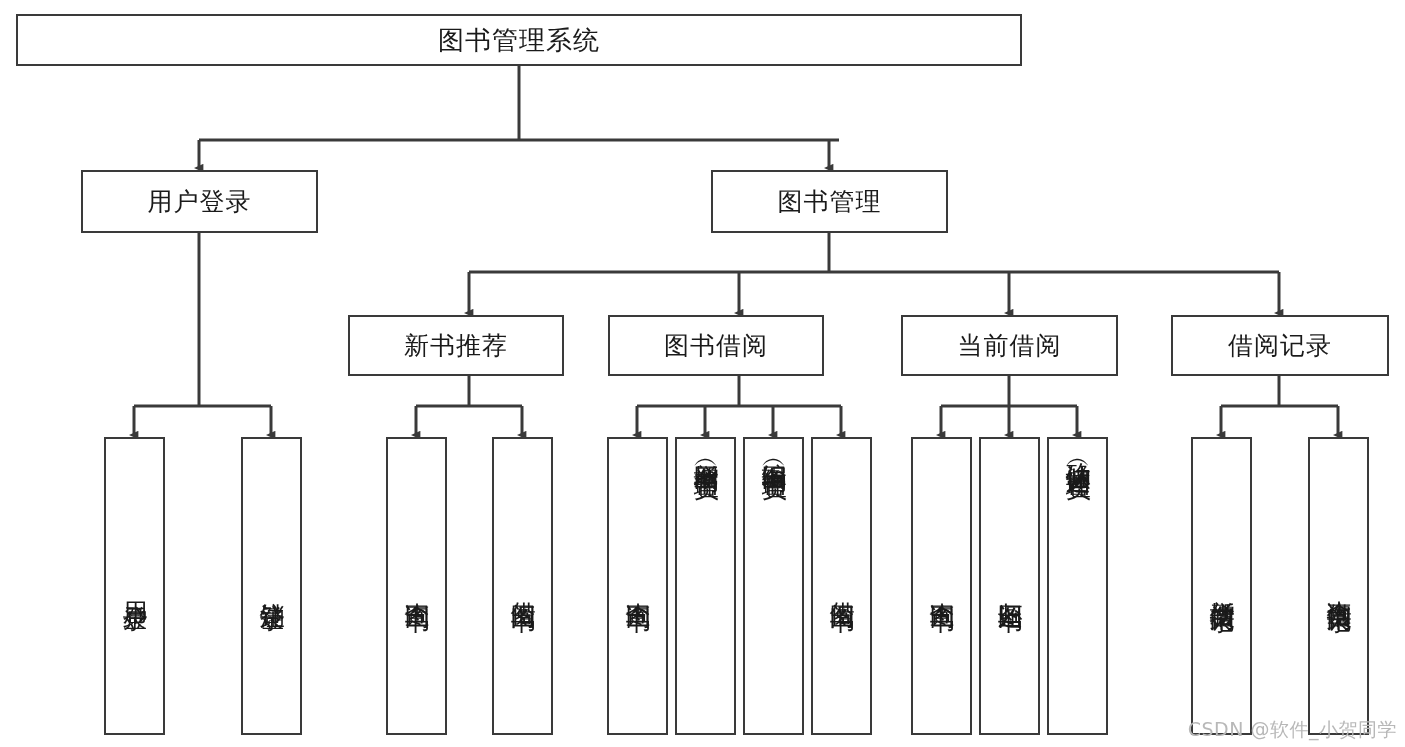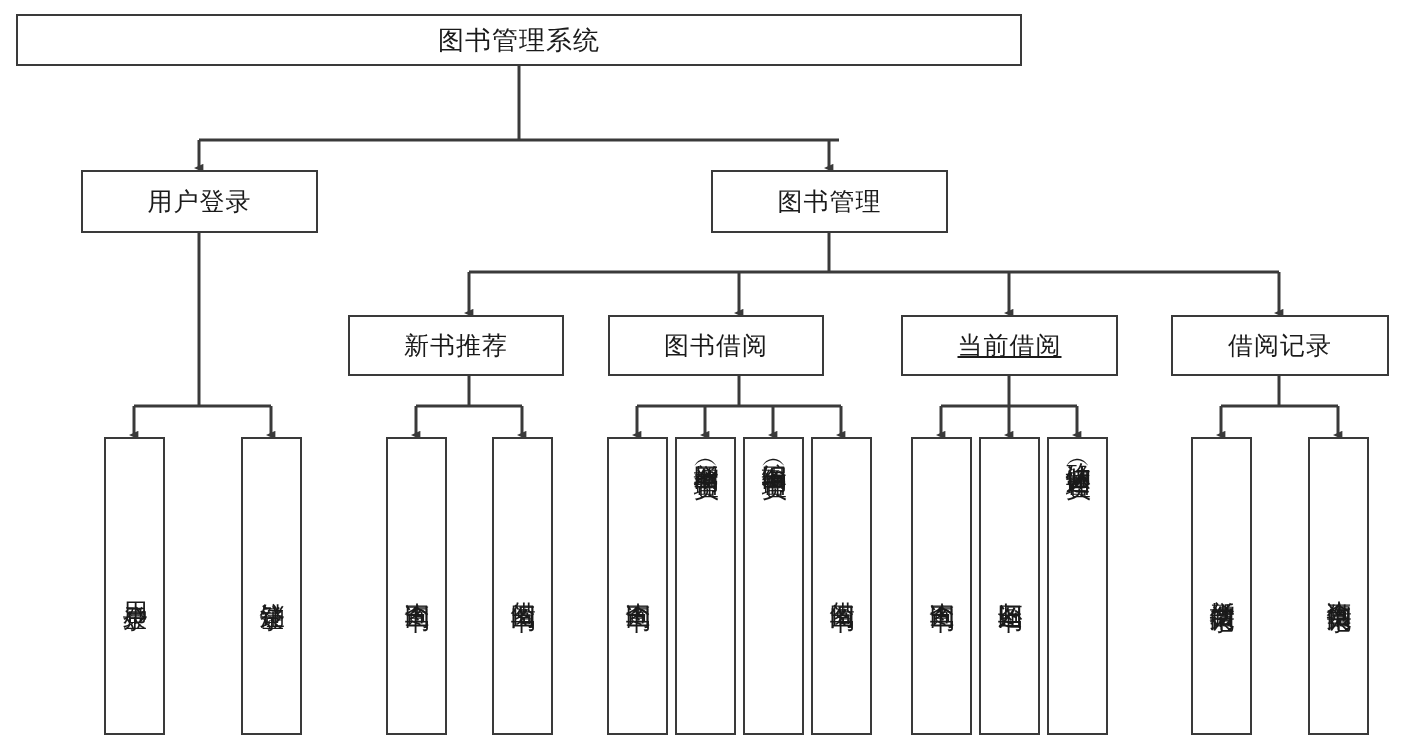--- a/index.html
+++ b/index.html
@@ -124,35 +124,36 @@
     </g>
   </svg>
 
   <div class="node node-h node-root" style="left:16px; top:14px; width:1006px; height:52px;">图书管理系统</div>
 
   <div class="node node-h" style="left:81px; top:170px; width:237px; height:63px;">用户登录</div>
   <div class="node node-h" style="left:711px; top:170px; width:237px; height:63px;">图书管理</div>
 
   <div class="node node-h" style="left:348px; top:315px; width:216px; height:61px;">新书推荐</div>
   <div class="node node-h" style="left:608px; top:315px; width:216px; height:61px;">图书借阅</div>
-  <div class="node node-h" style="left:901px; top:315px; width:217px; height:61px;text-decoration:underline;">当前借阅</div>
+  <div class="node node-h" style="left:901px; top:315px; width:217px; height:61px;">当前借阅</div>
   <div class="node node-h" style="left:1171px; top:315px; width:218px; height:61px;">借阅记录</div>
 
   <div class="node node-v vtall" style="left:104px; top:437px; width:61px; height:298px;">用户登录</div>
   <div class="node node-v vtall" style="left:241px; top:437px; width:61px; height:298px;">注销登录</div>
 
   <div class="node node-v vtall" style="left:386px; top:437px; width:61px; height:298px;">查询图书</div>
   <div class="node node-v vtall" style="left:492px; top:437px; width:61px; height:298px;">借阅图书</div>
 
   <div class="node node-v vtall" style="left:607px; top:437px; width:61px; height:298px;">查询图书</div>
   <div class="node node-v" style="left:675px; top:437px; width:61px; height:298px;">新增图书（管理员）</div>
   <div class="node node-v" style="left:743px; top:437px; width:61px; height:298px;">编辑图书（管理员）</div>
   <div class="node node-v vtall" style="left:811px; top:437px; width:61px; height:298px;">借阅图书</div>
 
   <div class="node node-v vtall" style="left:911px; top:437px; width:61px; height:298px;">查询图书</div>
   <div class="node node-v vtall" style="left:979px; top:437px; width:61px; height:298px;">归还图书</div>
   <div class="node node-v" style="left:1047px; top:437px; width:61px; height:298px;">确认归还（管理员）</div>
 
   <div class="node node-v vtall" style="left:1191px; top:437px; width:61px; height:298px;">新增借阅记录</div>
   <div class="node node-v vtall" style="left:1308px; top:437px; width:61px; height:298px;">查询借阅记录</div>
 
+  <div class="watermark">CSDN @软件_小贺同学</div>
 
 </div>
 
 </body></html>

